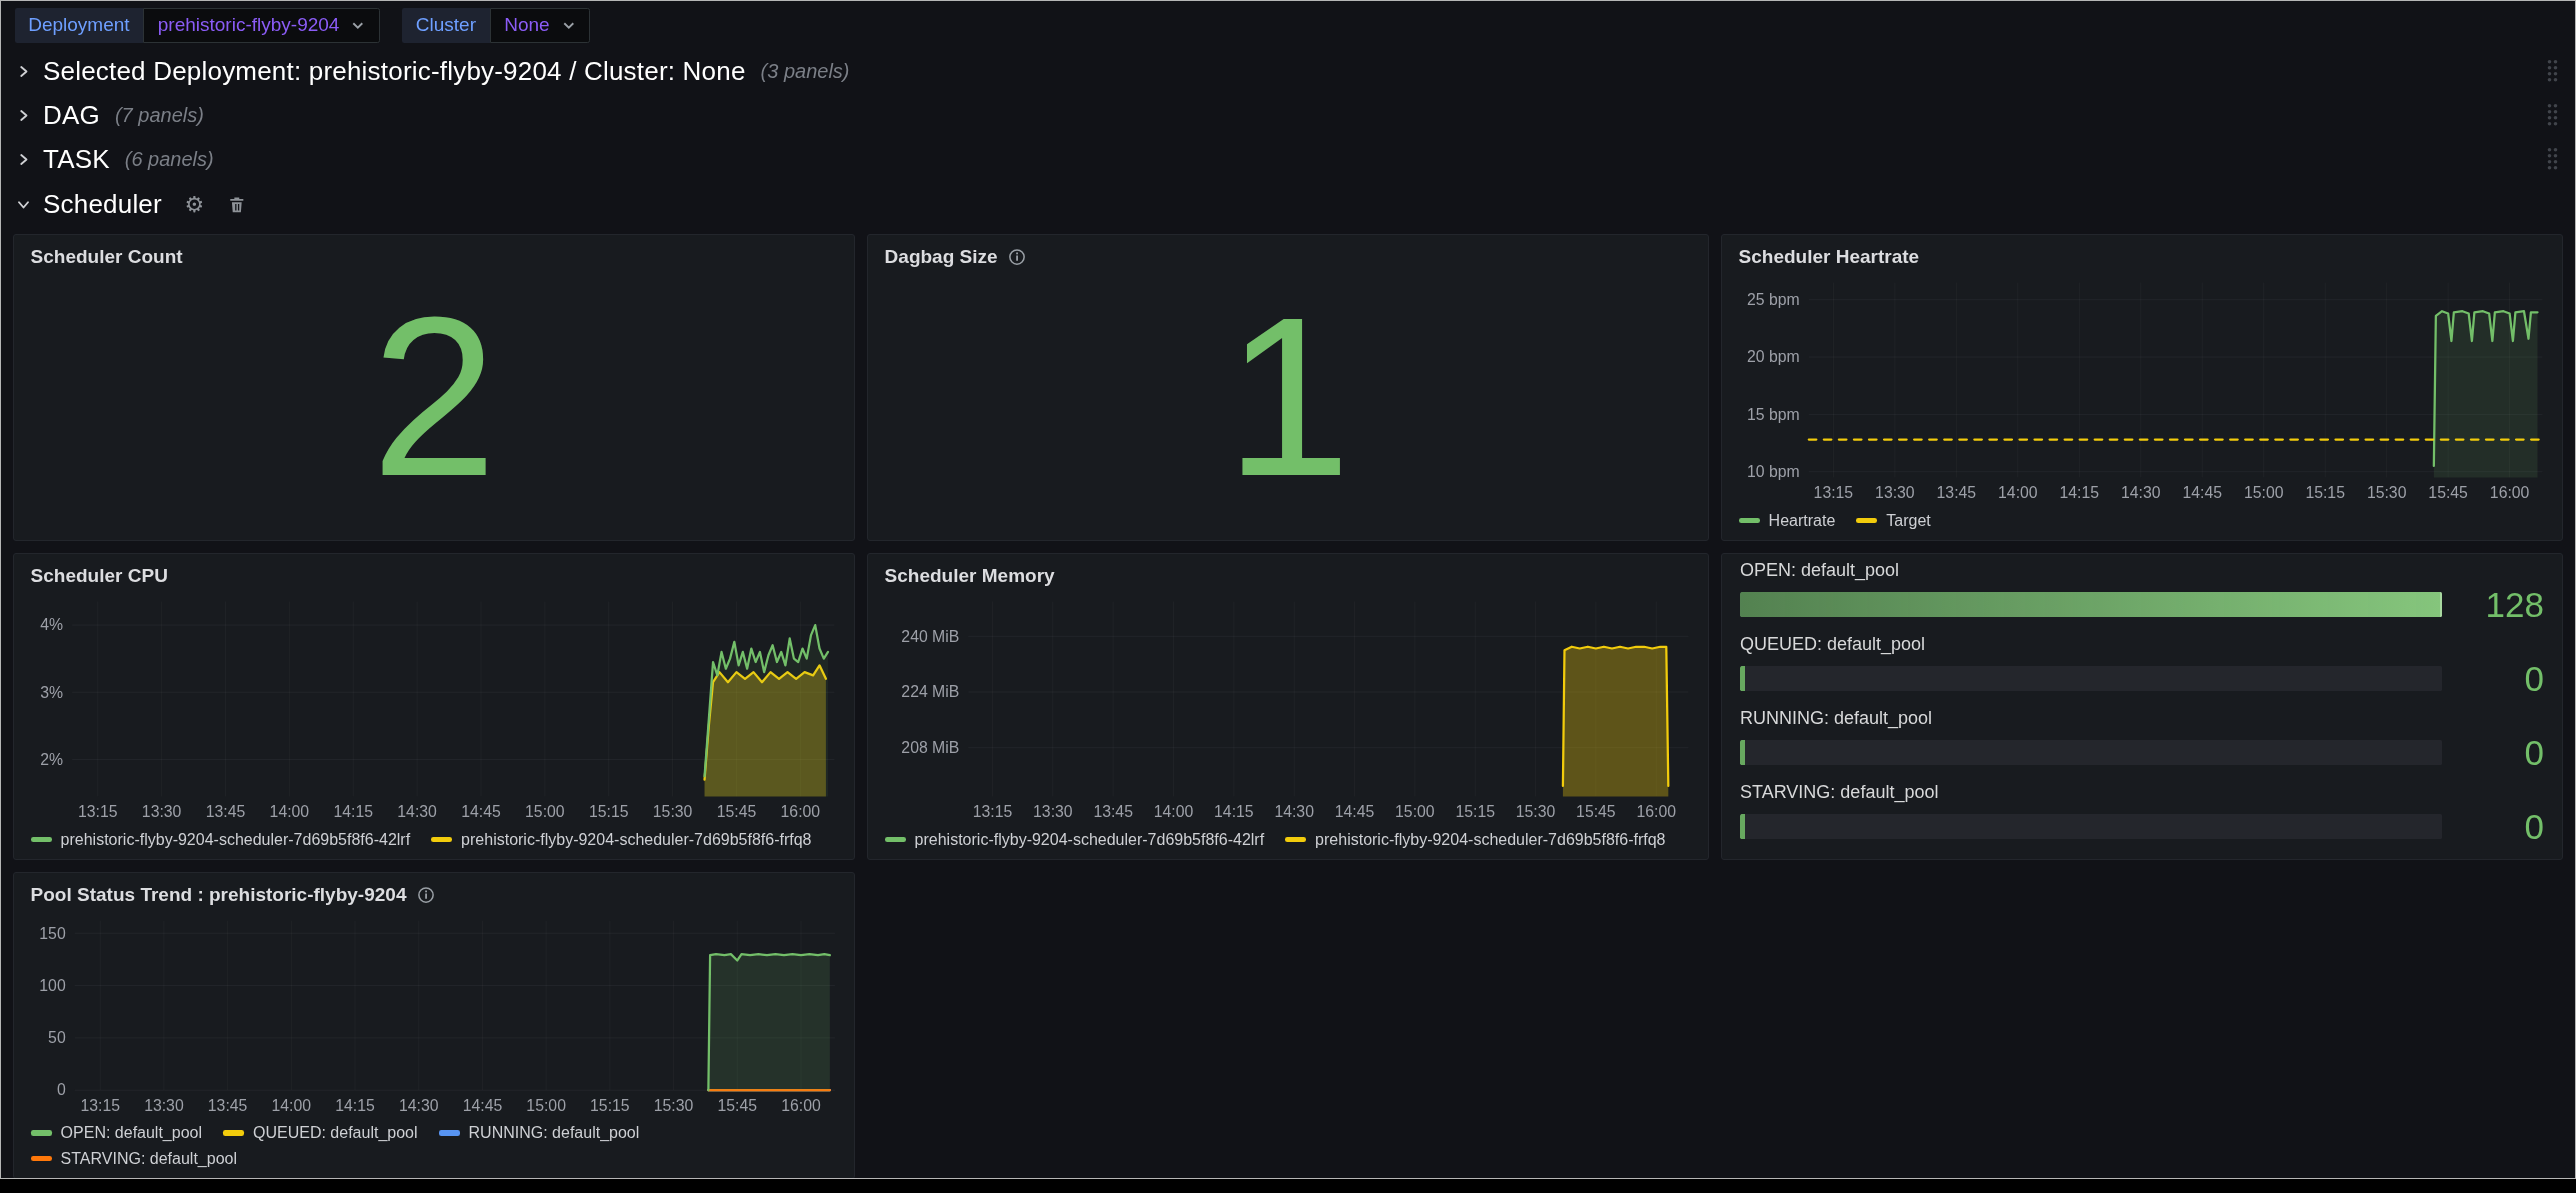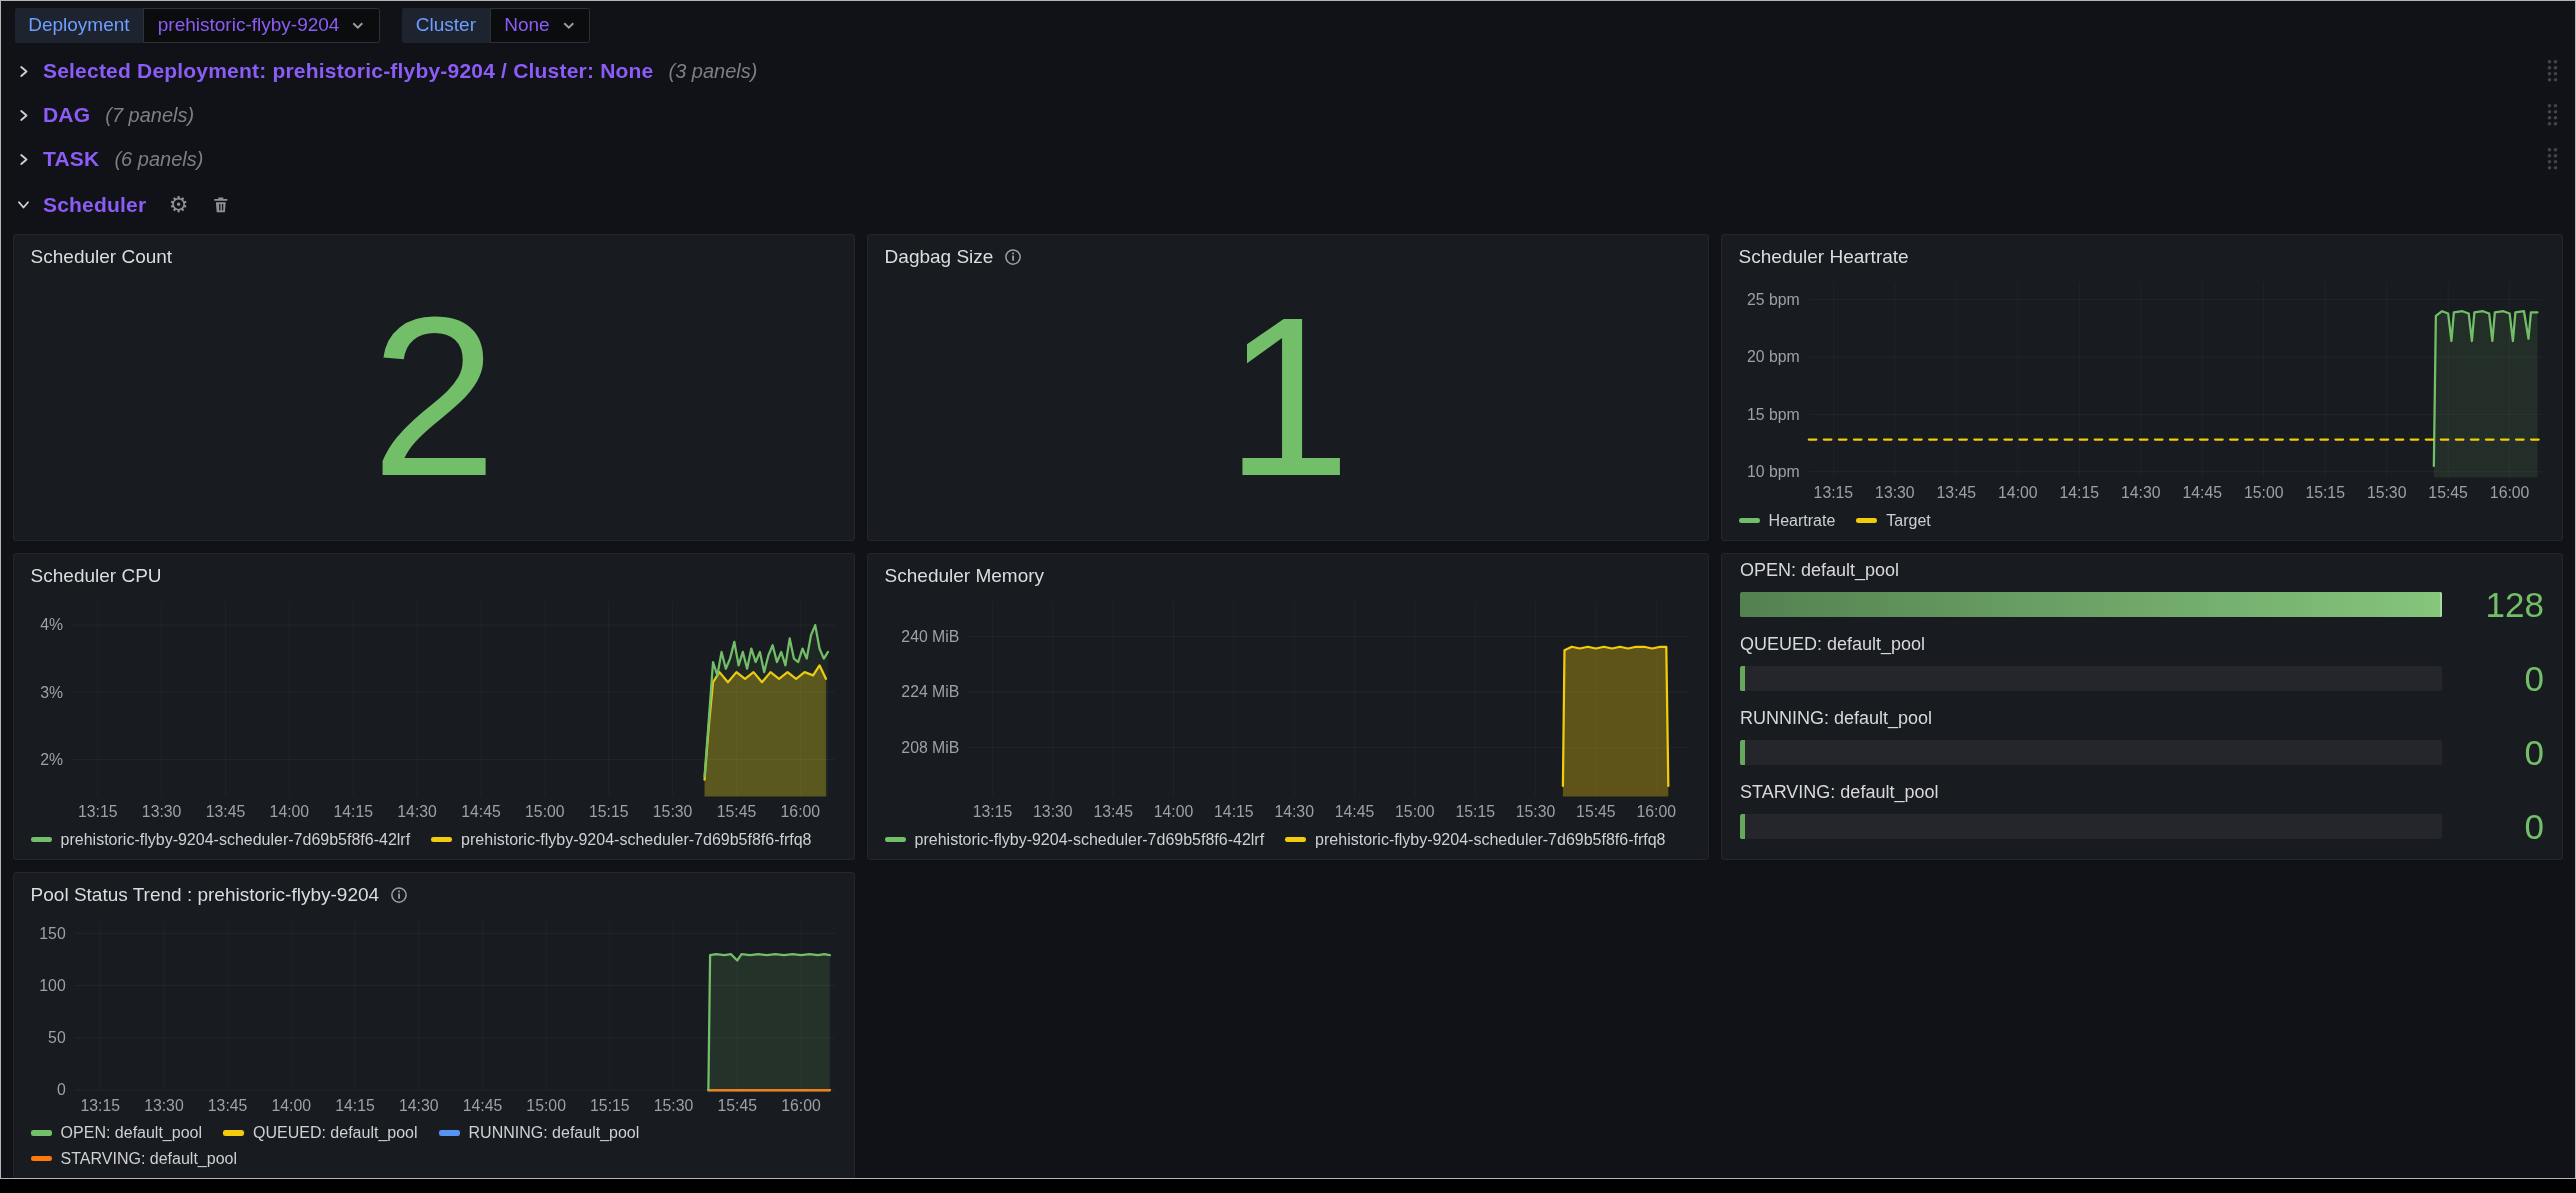--- a/index.html
+++ b/index.html
@@ -11,31 +11,31 @@
   .topbar{height:48px;display:flex;align-items:center;padding:0 13.6px;gap:22.6px}
   .var-group{display:flex;align-items:stretch;height:35px}
   .var-label{display:flex;align-items:center;padding:0 13.6px;background:#1e2330;color:#6e9fff;
              font-size:19px;font-weight:500;border-radius:2.3px 0 0 2.3px}
   .var-select{display:flex;align-items:center;gap:12px;padding:0 13.6px;background:#0b0c0e;
               border:0.8px solid #2c3235;border-radius:0 2.3px 2.3px 0;color:#8b5cf6;font-size:19px;cursor:pointer}
 
   
   .row-header{height:44px;display:flex;align-items:center;gap:12px;padding:0 15px;cursor:pointer}
   .row-header.expanded{height:47px}
-  .row-title{font-size:21px;font-weight:700;color:#8b5cf6;letter-spacing:0.2px}
+  .row-title{font-size:26px;font-weight:400;color:#ffffff;letter-spacing:0.2px}
   .row-count{font-size:20px;font-style:italic;color:#7b7f87;margin-left:3px}
   .row-icon{display:flex;margin-left:10.5px;cursor:pointer;background:none;border:none}
   .gear-glyph{font-size:22px;color:#8e9298;line-height:1}
   .grip{margin-left:auto;display:flex;cursor:grab}
 
   
   .grid{display:grid;grid-template-columns:repeat(3,1fr);grid-auto-rows:307px;gap:12px;padding:6px 12px 12px}
   .panel{background:#181b1f;border:0.8px solid #23262c;border-radius:3px;display:flex;flex-direction:column;overflow:hidden}
   .panel-header{display:flex;align-items:center;gap:10.5px;padding:10.5px 16.6px 3px;flex:0 0 auto}
-  .panel-title{font-size:19px;font-weight:400;color:#dcdde0}
+  .panel-title{font-size:19px;font-weight:700;color:#dcdde0}
 
   .stat{flex:1;display:flex;align-items:center;justify-content:center;
         font-size:226px;font-weight:500;color:#73bf69;line-height:.95;padding-bottom:15px}
 
   .chart{flex:1;margin:1.5px 7.5px 0;position:relative;overflow:hidden}
   .legend{display:flex;flex-wrap:wrap;gap:7.5px 21px;padding:6px 16.6px 10.5px;flex:0 0 auto;align-items:center}
   .legend-item{display:flex;align-items:center;gap:9px;cursor:pointer}
   .swatch{width:21px;height:5.3px;border-radius:2.3px;flex:0 0 auto}
   .legend-label{font-size:16px;color:#ced0d4;white-space:nowrap}
 

